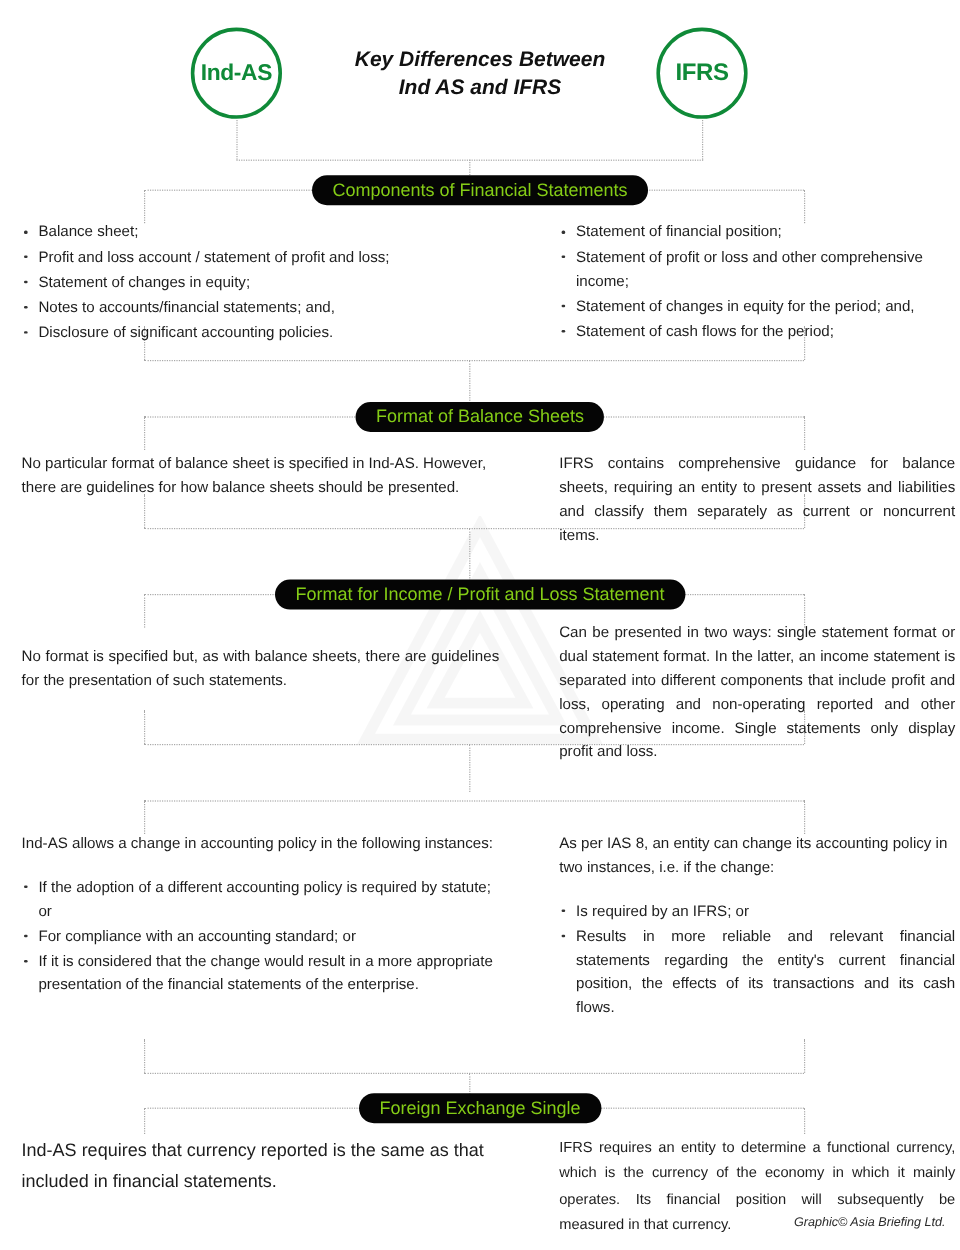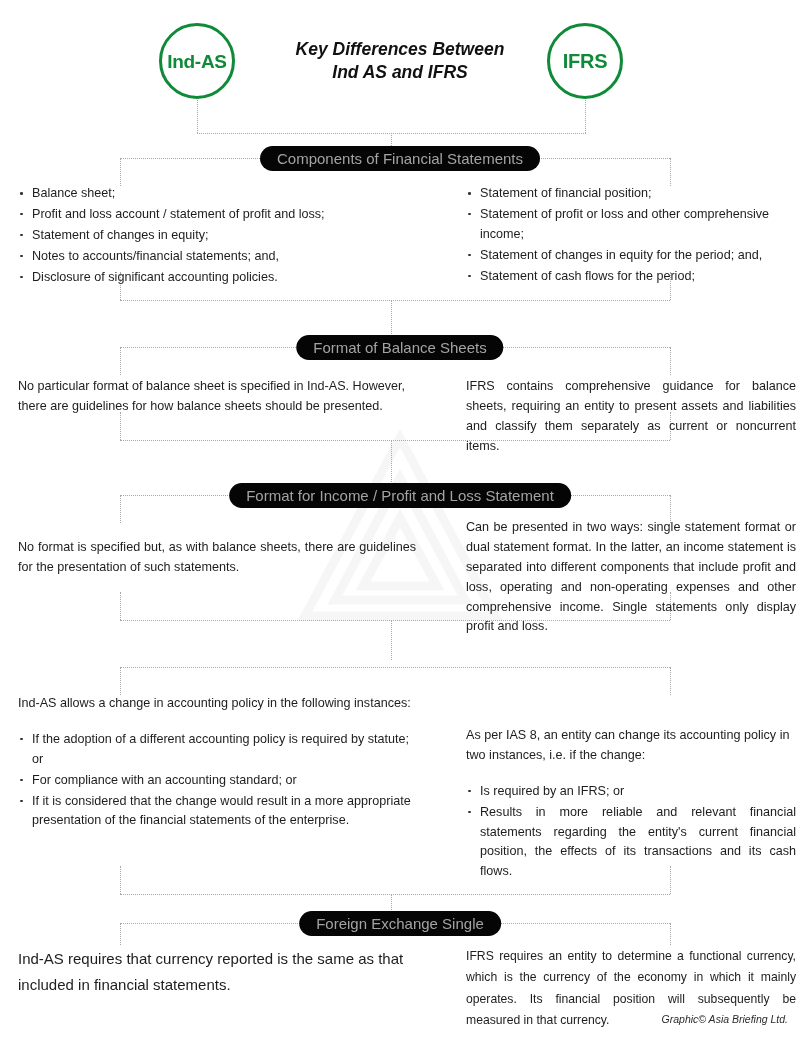--- a/index.html
+++ b/index.html
@@ -90,21 +90,21 @@
     position: absolute;
     width: 0;
     border-left: 1.3px dotted #a8a8a8;
     z-index: 1;
   }
 
   
   .pill {
     position: absolute;
     background: #050505;
-    color: #a3a3a3;
+    color: #84cc16;
     border-radius: 14px;
     height: 25px;
     line-height: 25px;
     padding: 0 17px;
     font-size: 15px;
     font-weight: 500;
     white-space: nowrap;
     left: 50%;
     transform: translateX(-50%);
     text-align: center;
@@ -236,41 +236,41 @@
 
   <div class="pill" style="top:483px;">Format for Income / Profit and Loss Statement</div>
   <div class="dot-h" style="left:120px; top:495px; width:550px;"></div>
   <div class="dot-v" style="left:120px; top:495px; height:28px;"></div>
   <div class="dot-v" style="left:670px; top:495px; height:28px;"></div>
 
   <div class="col left" style="top:538px;">
     <p class="just">No format is specified but, as with balance sheets, there are guidelines for the presentation of such statements.</p>
   </div>
   <div class="col right" style="top:518px;">
-    <p class="just">Can be presented in two ways: single statement format or dual statement format. In the latter, an income statement is separated into different components that include profit and loss, operating and non-operating expenses and other comprehensive income. Single statements only display profit and loss.</p>
+    <p class="just">Can be presented in two ways: single statement format or dual statement format. In the latter, an income statement is separated into different components that include profit and loss, operating and non-operating reported and other comprehensive income. Single statements only display profit and loss.</p>
   </div>
 
   <div class="dot-v" style="left:120px; top:592px; height:28px;"></div>
   <div class="dot-v" style="left:670px; top:592px; height:28px;"></div>
   <div class="dot-h" style="left:120px; top:620px; width:550px;"></div>
   <div class="dot-v" style="left:391px; top:620px; height:40px;"></div>
 
   <div class="dot-h" style="left:120px; top:667px; width:550px;"></div>
   <div class="dot-v" style="left:120px; top:667px; height:28px;"></div>
   <div class="dot-v" style="left:670px; top:667px; height:28px;"></div>
 
   <div class="col left" style="top:694px;">
     <p>Ind-AS allows a change in accounting policy in the following instances:</p>
     <ul class="bullets" style="margin-top:16px;">
       <li>If the adoption of a different accounting policy is required by statute; or</li>
       <li>For compliance with an accounting standard; or</li>
       <li>If it is considered that the change would result in a more appropriate presentation of the financial statements of the enterprise.</li>
     </ul>
   </div>
-  <div class="col right" style="top:694px;margin-top:32px;">
+  <div class="col right" style="top:694px;">
     <p>As per IAS 8, an entity can change its accounting policy in two instances, i.e. if the change:</p>
     <ul class="bullets" style="margin-top:16px;">
       <li>Is required by an IFRS; or</li>
       <li class="just">Results in more reliable and relevant financial statements regarding the entity's current financial position, the effects of its transactions and its cash flows.</li>
     </ul>
   </div>
 
   <div class="dot-v" style="left:120px; top:866px; height:28px;"></div>
   <div class="dot-v" style="left:670px; top:866px; height:28px;"></div>
   <div class="dot-h" style="left:120px; top:894px; width:550px;"></div>

